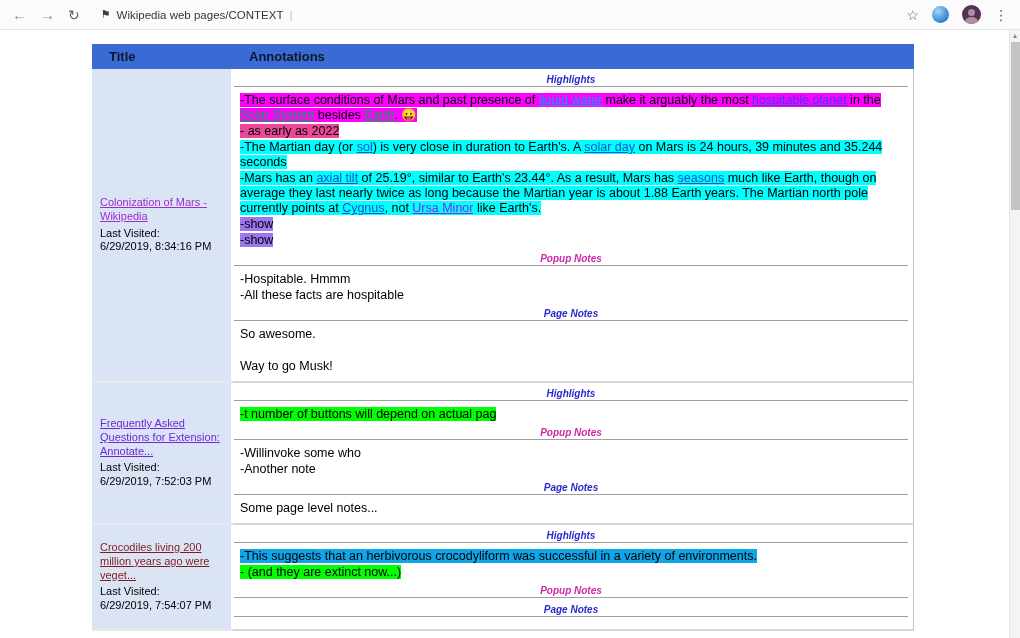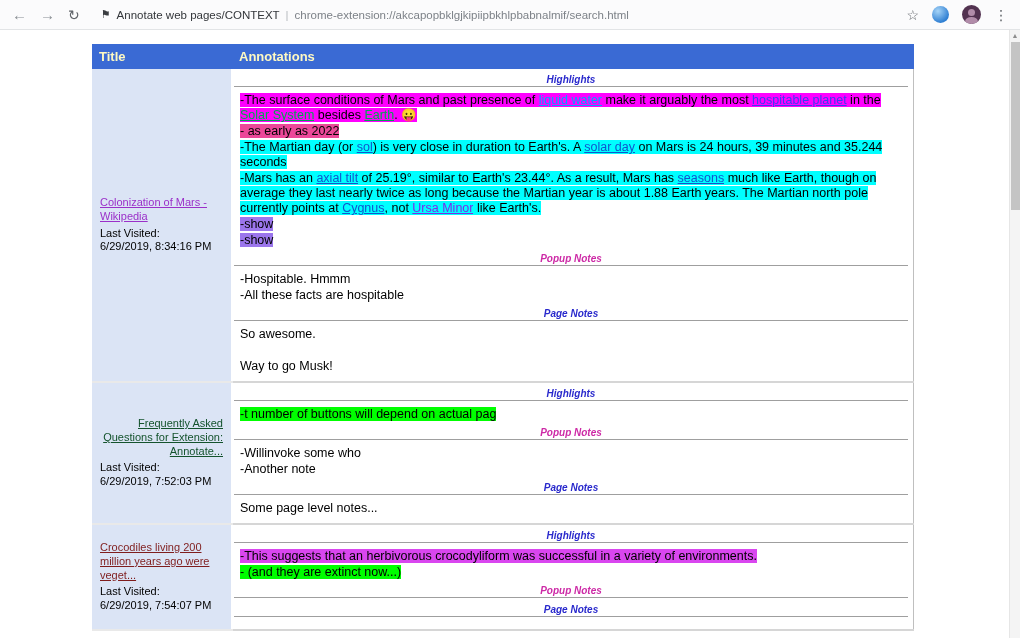--- a/index.html
+++ b/index.html
@@ -39,21 +39,21 @@
   
   .scrollbar { position:absolute; top:30px; right:0; bottom:0; width:11px;
     background:#f4f4f4; border-left:1px solid #e6e6e6; }
   .sb-arrow { height:11px; text-align:center; font-size:7px; line-height:11px; color:#8d8d8d; }
   .sb-thumb { position:absolute; top:12px; left:1px; width:9px; height:168px; background:#c4c4c4; }
 
   
   .content { position:absolute; top:30px; left:0; right:11px; bottom:0; background:#fff; overflow:hidden; }
   .table-wrap { margin:14px 0 0 92px; width:822px; }
   table { border-collapse:collapse; width:100%; table-layout:fixed; }
-  th { color:#fef9c3; font-size:13px; font-weight:bold; text-align:left; padding:5px 7px; }
+  th { color:#0f172a; font-size:13px; font-weight:bold; text-align:left; padding:5px 17px; }
   th.col-title { width:140px; }
   td { vertical-align:middle; }
   .tcell { padding:6px 8px; font-size:11px; line-height:1.25;
     border-bottom:2px solid #e9e9e9; border-right:2px solid #fff; }
   .title-link { text-decoration:underline; display:inline-block; margin-bottom:3px; cursor:pointer; }
   .acell { background:#fff; vertical-align:top; padding:0 4px 6px 0; font-size:12.5px;
     border-bottom:2px solid #d6d6d6; border-right:1px solid #bfbfbf; }
   .sec-label { text-align:center; font-size:10px; font-style:italic; font-weight:bold; margin:5px 0 1px; }
   .sec-hr { border-top:1px solid #9f9f9f; margin:0 1px 6px 1px; }
   .ann-line { padding:0 7px; margin:1px 0; line-height:1.2; }
@@ -61,23 +61,22 @@
 </style>
 </head>
 <body>
 
 <div class="toolbar">
   <span class="nav-ic">←</span>
   <span class="nav-ic">→</span>
   <span class="nav-ic reload">↻</span>
   <div class="omni">
     <span class="flag">⚑</span>
-    <span class="ttl">Annotate web pages/CONTEXT</span>
+    <span class="ttl">Wikipedia web pages/CONTEXT</span>
     <span class="sep">|</span>
-    <span class="url">chrome-extension://akcapopbklgjkipiipbkhlpbabnalmif/search.html</span>
   </div>
   <div class="tool-right">
     <span class="star">☆</span>
     <span class="ext-ic"></span>
     <span class="avatar"></span>
     <span class="menu-ic">⋮</span>
   </div>
 </div>
 
 <div class="content">
@@ -106,40 +105,40 @@
               <div class="ann-line"><span>-Hospitable. Hmmm</span></div>
               <div class="ann-line"><span>-All these facts are hospitable</span></div>
               <div class="sec-label" style="color: rgb(41, 41, 204);">Page Notes</div>
               <div class="sec-hr"></div>
               <div class="ann-line"><span>So awesome.</span></div>
               <div class="ann-line">&nbsp;</div>
               <div class="ann-line"><span>Way to go Musk!</span></div>
             </td>
           </tr>
           <tr>
-            <td class="tcell" style="background: rgb(219, 228, 245);"><a class="title-link" style="color: #14532d; text-align: right;">Frequently Asked Questions for Extension: Annotate...</a><div>Last Visited:</div><div>6/29/2019, 7:52:03 PM</div></td>
+            <td class="tcell" style="background: rgb(219, 228, 245);"><a class="title-link" style="color: #6d28d9;">Frequently Asked Questions for Extension: Annotate...</a><div>Last Visited:</div><div>6/29/2019, 7:52:03 PM</div></td>
             <td class="acell">
               <div class="sec-label" style="color: rgb(41, 41, 204);">Highlights</div>
               <div class="sec-hr"></div>
               <div class="ann-line"><span style="background: rgb(0, 255, 0);">-t number of buttons will depend on actual pag</span></div>
               <div class="sec-label" style="color: rgb(205, 42, 166);">Popup Notes</div>
               <div class="sec-hr"></div>
               <div class="ann-line"><span>-Willinvoke some who</span></div>
               <div class="ann-line"><span>-Another note</span></div>
               <div class="sec-label" style="color: rgb(41, 41, 204);">Page Notes</div>
               <div class="sec-hr"></div>
               <div class="ann-line"><span>Some page level notes...</span></div>
             </td>
           </tr>
           <tr>
             <td class="tcell" style="background: rgb(219, 228, 245);"><a class="title-link" style="color: #7f1d1d;">Crocodiles living 200 million years ago were veget...</a><div>Last Visited:</div><div>6/29/2019, 7:54:07 PM</div></td>
             <td class="acell">
               <div class="sec-label" style="color: rgb(41, 41, 204);">Highlights</div>
               <div class="sec-hr"></div>
-              <div class="ann-line"><span style="background: #d946ef;">-This suggests that an herbivorous crocodyliform was successful in a variety of environments.</span></div>
+              <div class="ann-line"><span style="background: #0ea5e9;">-This suggests that an herbivorous crocodyliform was successful in a variety of environments.</span></div>
               <div class="ann-line"><span style="background: rgb(0, 255, 0);">- (and they are extinct now...)</span></div>
               <div class="sec-label" style="color: rgb(205, 42, 166);">Popup Notes</div>
               <div class="sec-hr"></div>
               <div class="sec-label" style="color: rgb(41, 41, 204);">Page Notes</div>
               <div class="sec-hr"></div>
             </td>
           </tr>
         </tbody>
     </table>
   </div>

